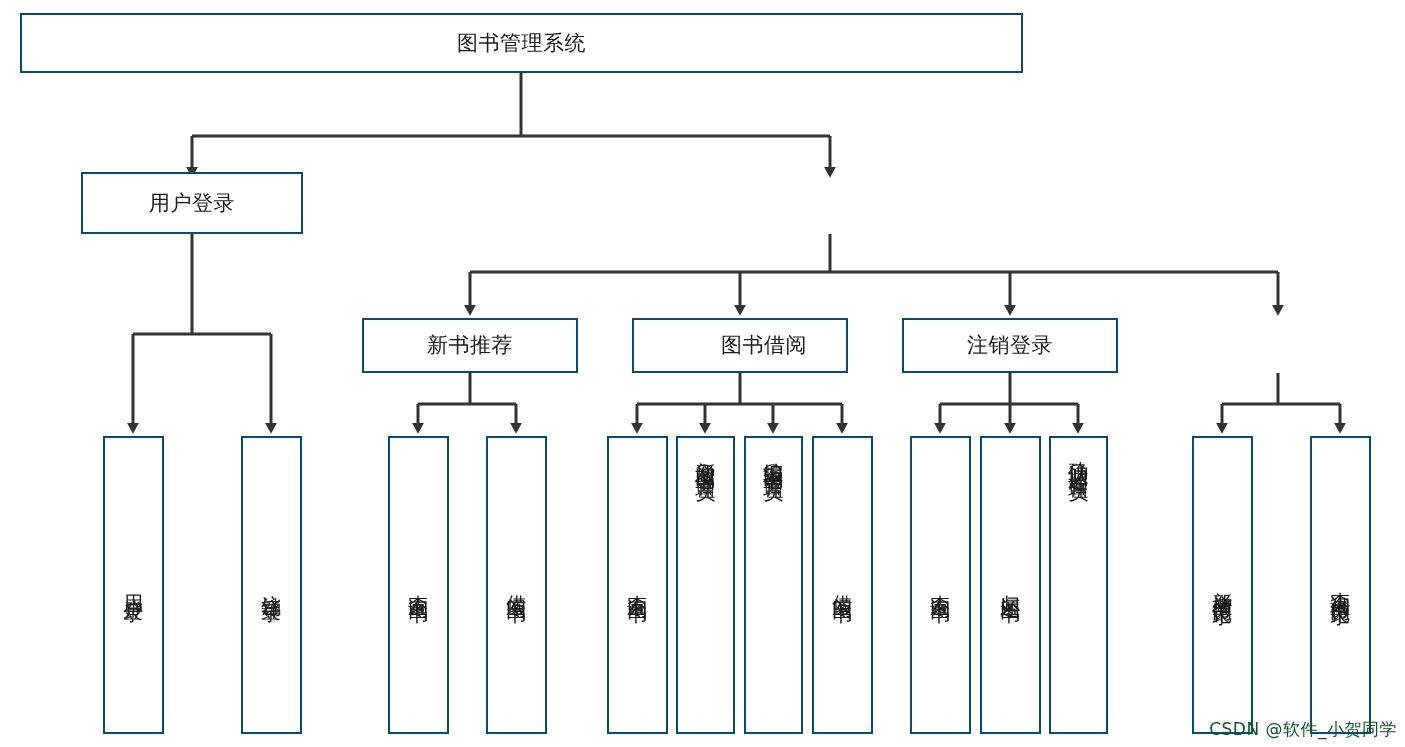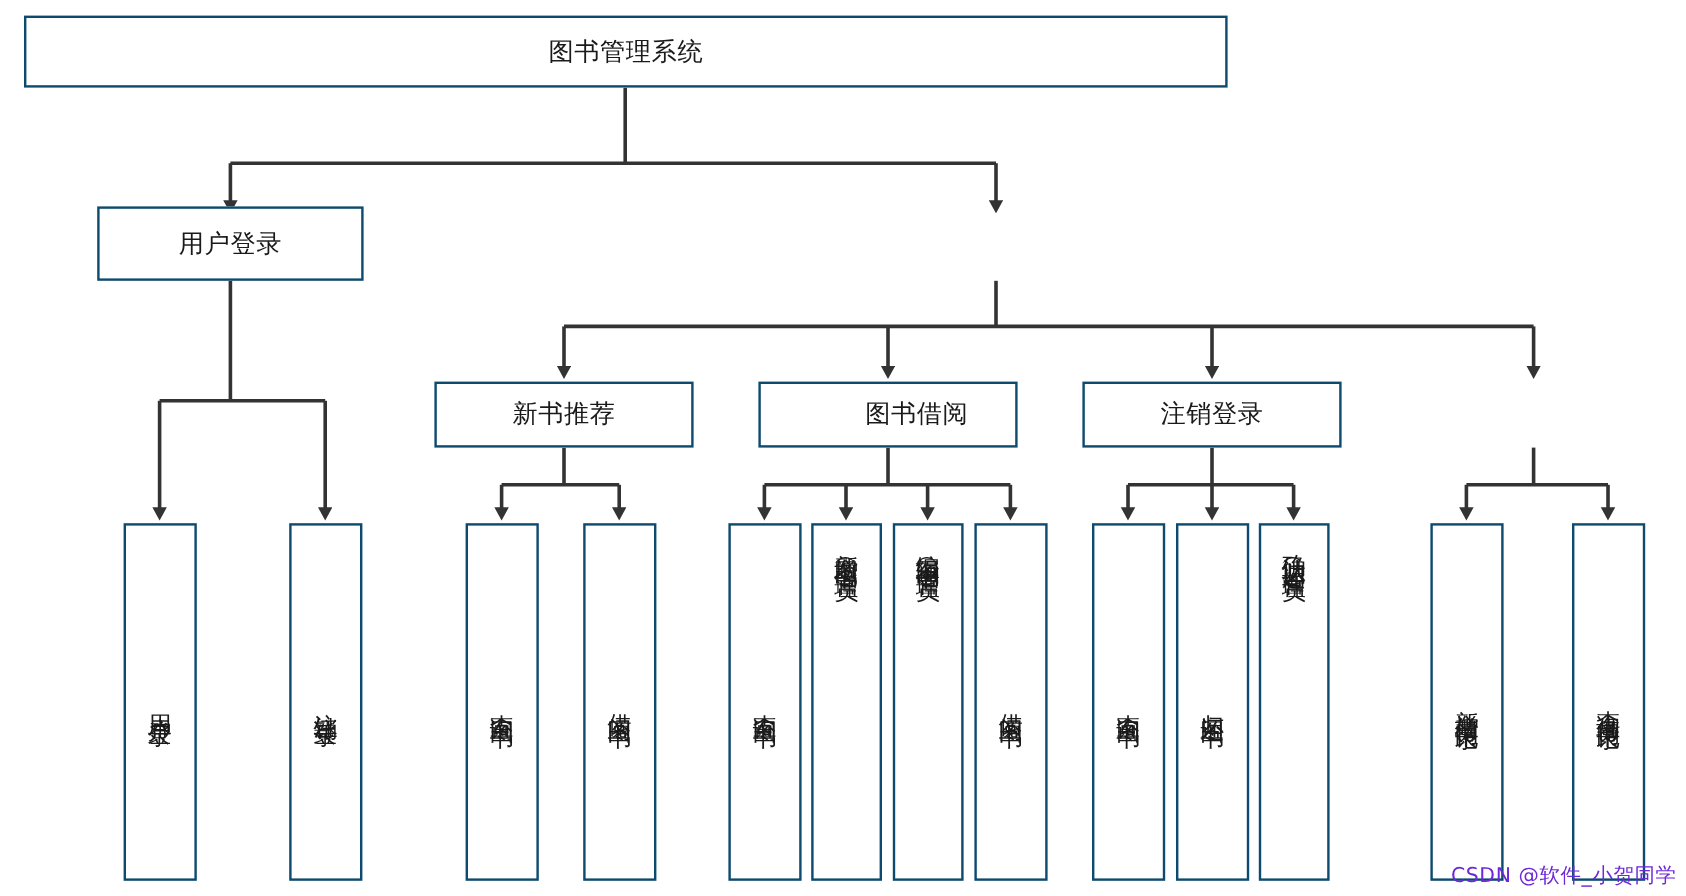--- a/index.html
+++ b/index.html
@@ -56,21 +56,21 @@
   }
   .node.vert.mid{
     align-items:center;
     padding-top:0;
   }
   .watermark{
     position:absolute;
     right:8px;
     bottom:6px;
     font-size:17px;
-    color:#6d28d9;
+    color:#14532d;
     letter-spacing:0.5px;
     z-index:5;
     white-space:nowrap;
     font-family:"DejaVu Sans","Liberation Sans",sans-serif;
   }
 </style>
 </head>
 <body>
 
 <div id="canvas">

